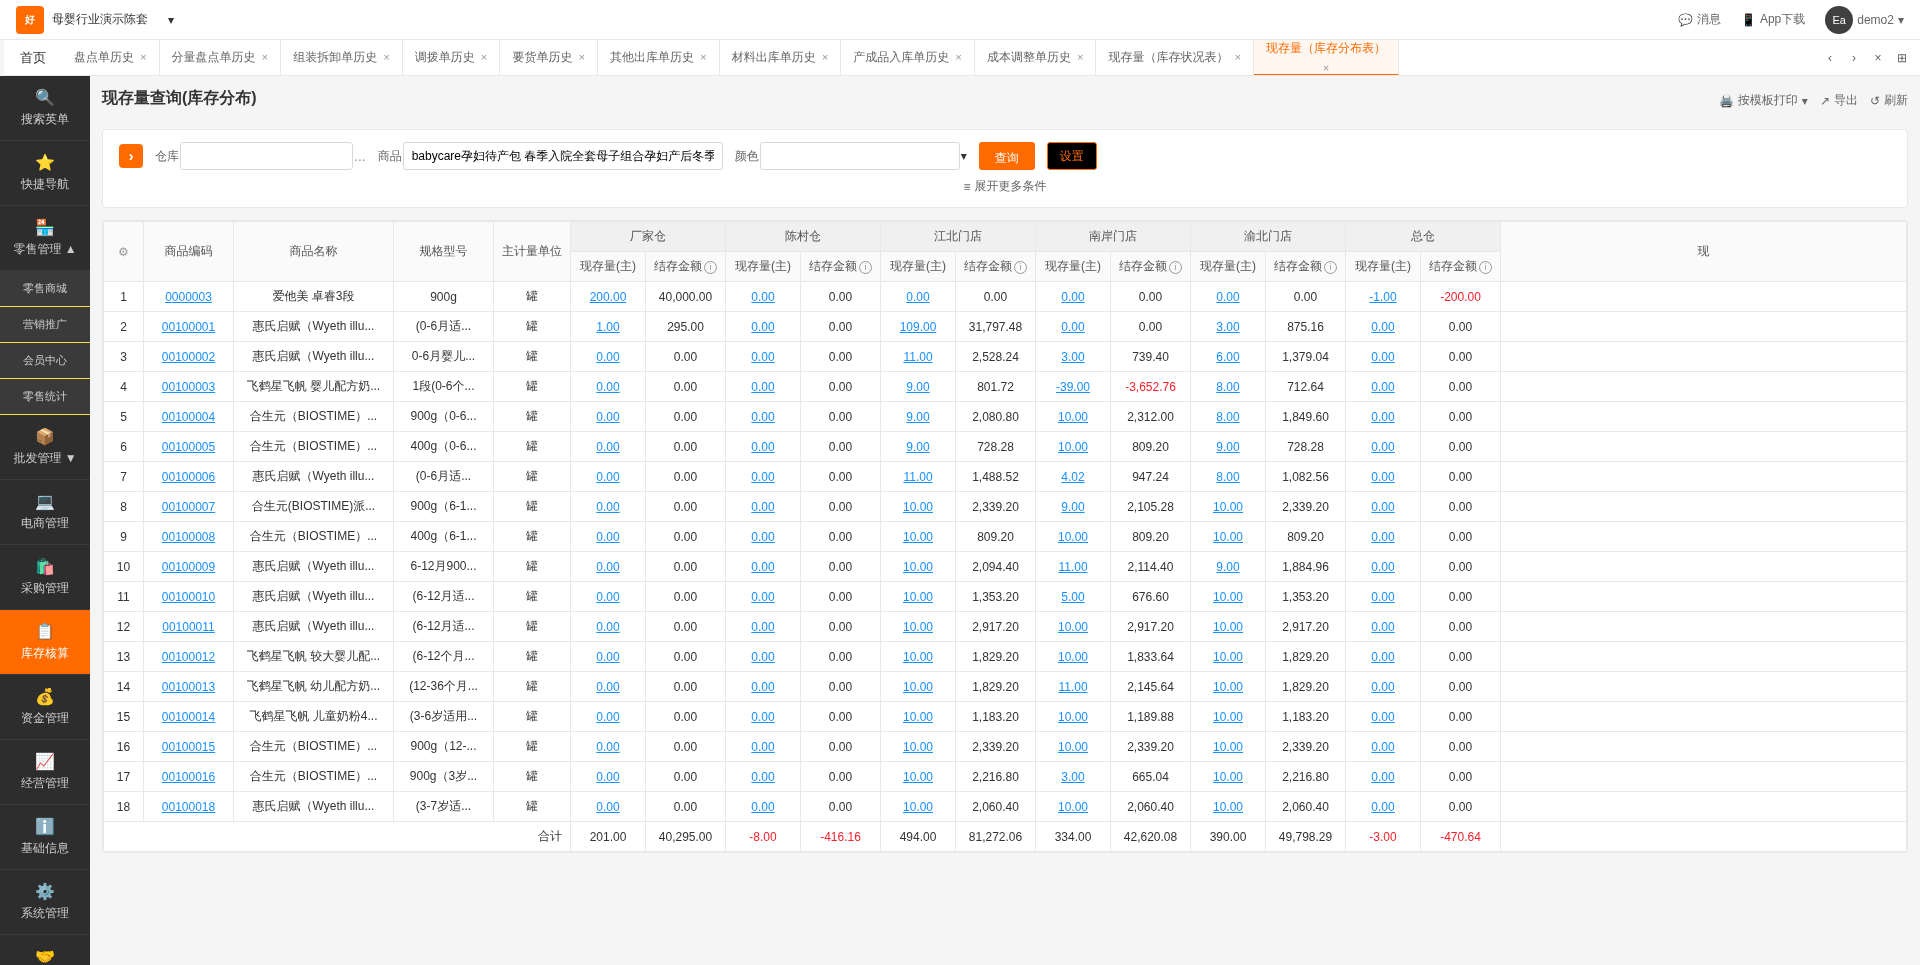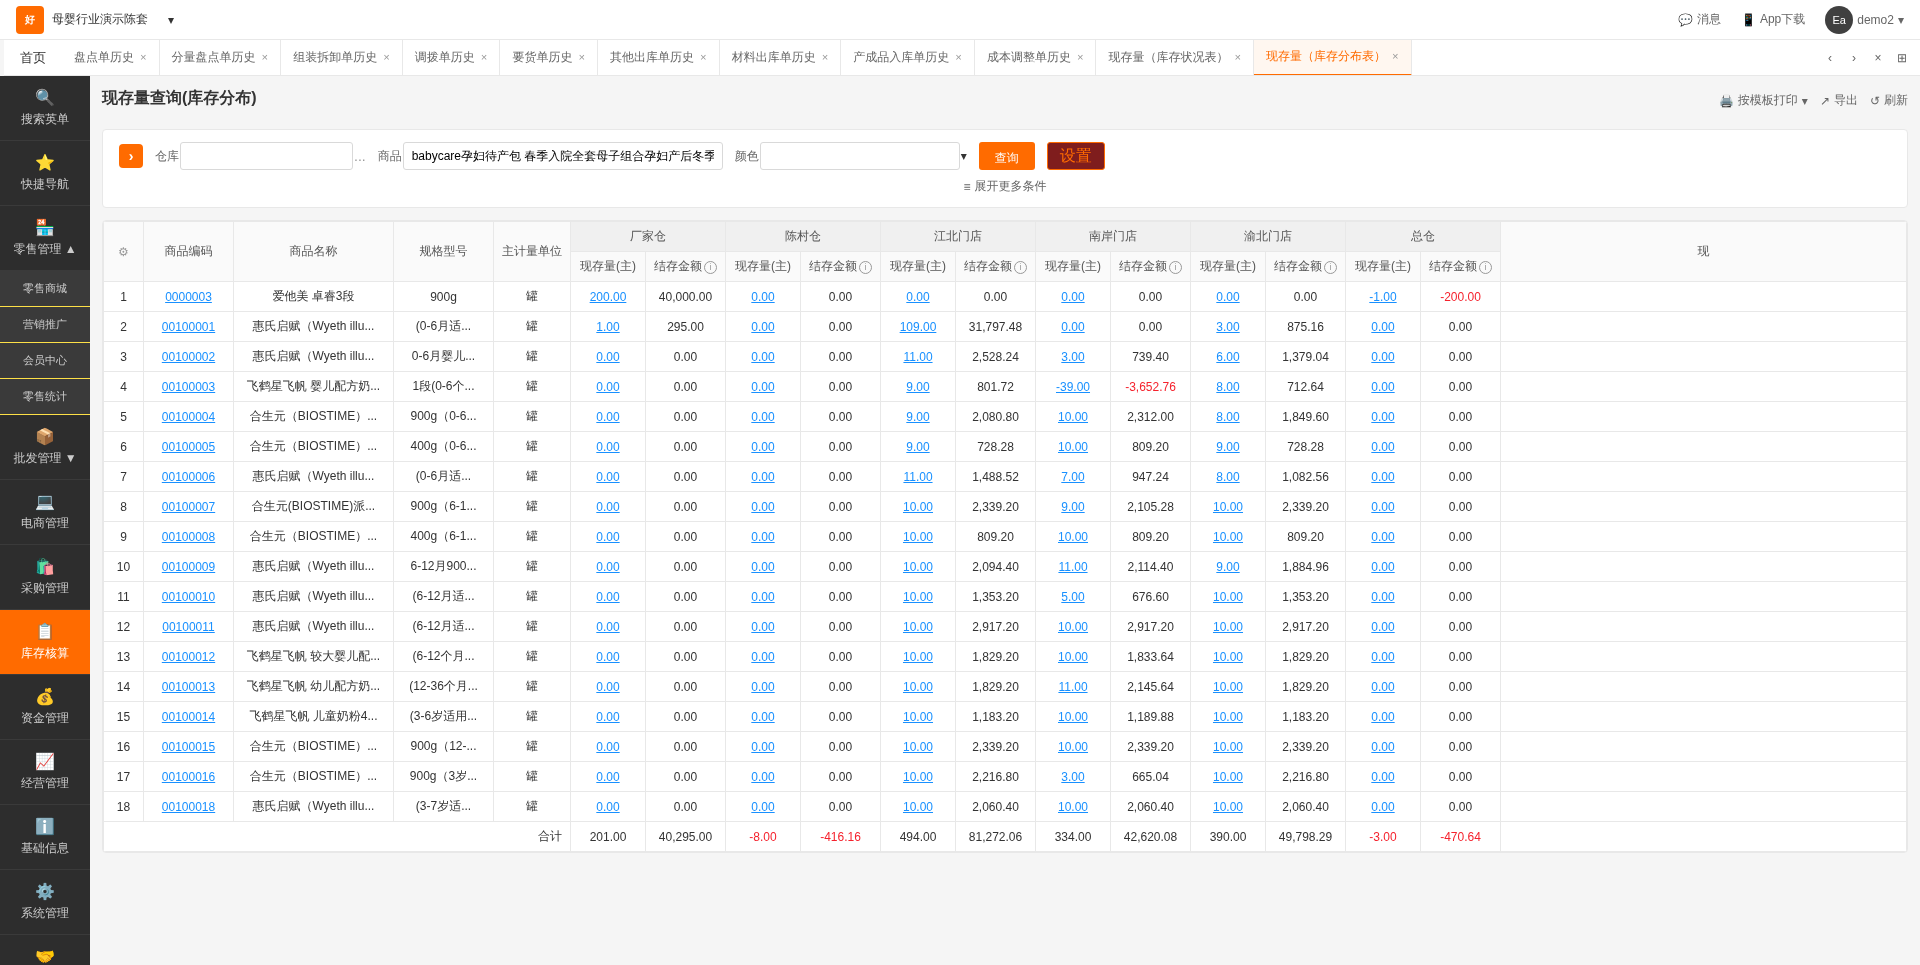--- a/index.html
+++ b/index.html
@@ -83,20 +83,21 @@
       font-size: 12px; color: #666;
       border-right: 1px solid #e8e8e8;
       cursor: pointer;
       white-space: nowrap;
       flex-shrink: 0;
     }
     .tab-item.active {
       background: #fff7f0;
       color: #ff6b00;
       border-bottom: 2px solid #ff6b00;
+      flex-direction: column;
     }
     .tab-close {
       font-size: 11px; color: #999; cursor: pointer;
     }
     .tab-arrows {
       display: flex; align-items: center;
       padding: 0 8px;
       gap: 4px;
     }
     .tab-arrow {
@@ -201,26 +202,26 @@
       background: #ff6b00;
       color: white;
       border: none;
       border-radius: 3px;
       cursor: pointer;
       font-size: 12px;
     }
     .setting-btn {
       height: 28px;
       padding: 0 12px;
-      background: #7f1d1d;
+      background: #000000;
       color: #ff6b00;
       border: 1px solid #ff6b00;
       border-radius: 3px;
       cursor: pointer;
-      font-size: 16px;
+      font-size: 12px;
     }
     .expand-conditions {
       display: flex; align-items: center; gap: 4px;
       margin-top: 8px;
       cursor: pointer;
       justify-content: center;
       color: #666; font-size: 12px;
     }
 
     
@@ -634,21 +635,21 @@
     <td class="text-link">00100006</td>
     <td>惠氏启赋（Wyeth illu...</td>
     <td>(0-6月适...</td>
     <td>罐</td>
     <td class="text-right text-link">0.00</td>
     <td class="text-right">0.00</td>
     <td class="text-right text-link">0.00</td>
     <td class="text-right">0.00</td>
     <td class="text-right text-link">11.00</td>
     <td class="text-right">1,488.52</td>
-    <td class="text-right text-link ">7.00</td>
+    <td class="text-right text-link ">4.02</td>
     <td class="text-right ">947.24</td>
     <td class="text-right text-link">8.00</td>
     <td class="text-right">1,082.56</td>
     <td class="text-right text-link ">0.00</td>
     <td class="text-right ">0.00</td>
     <td></td>
   </tr>
           <tr>
     <td>8</td>
     <td class="text-link">00100007</td>

